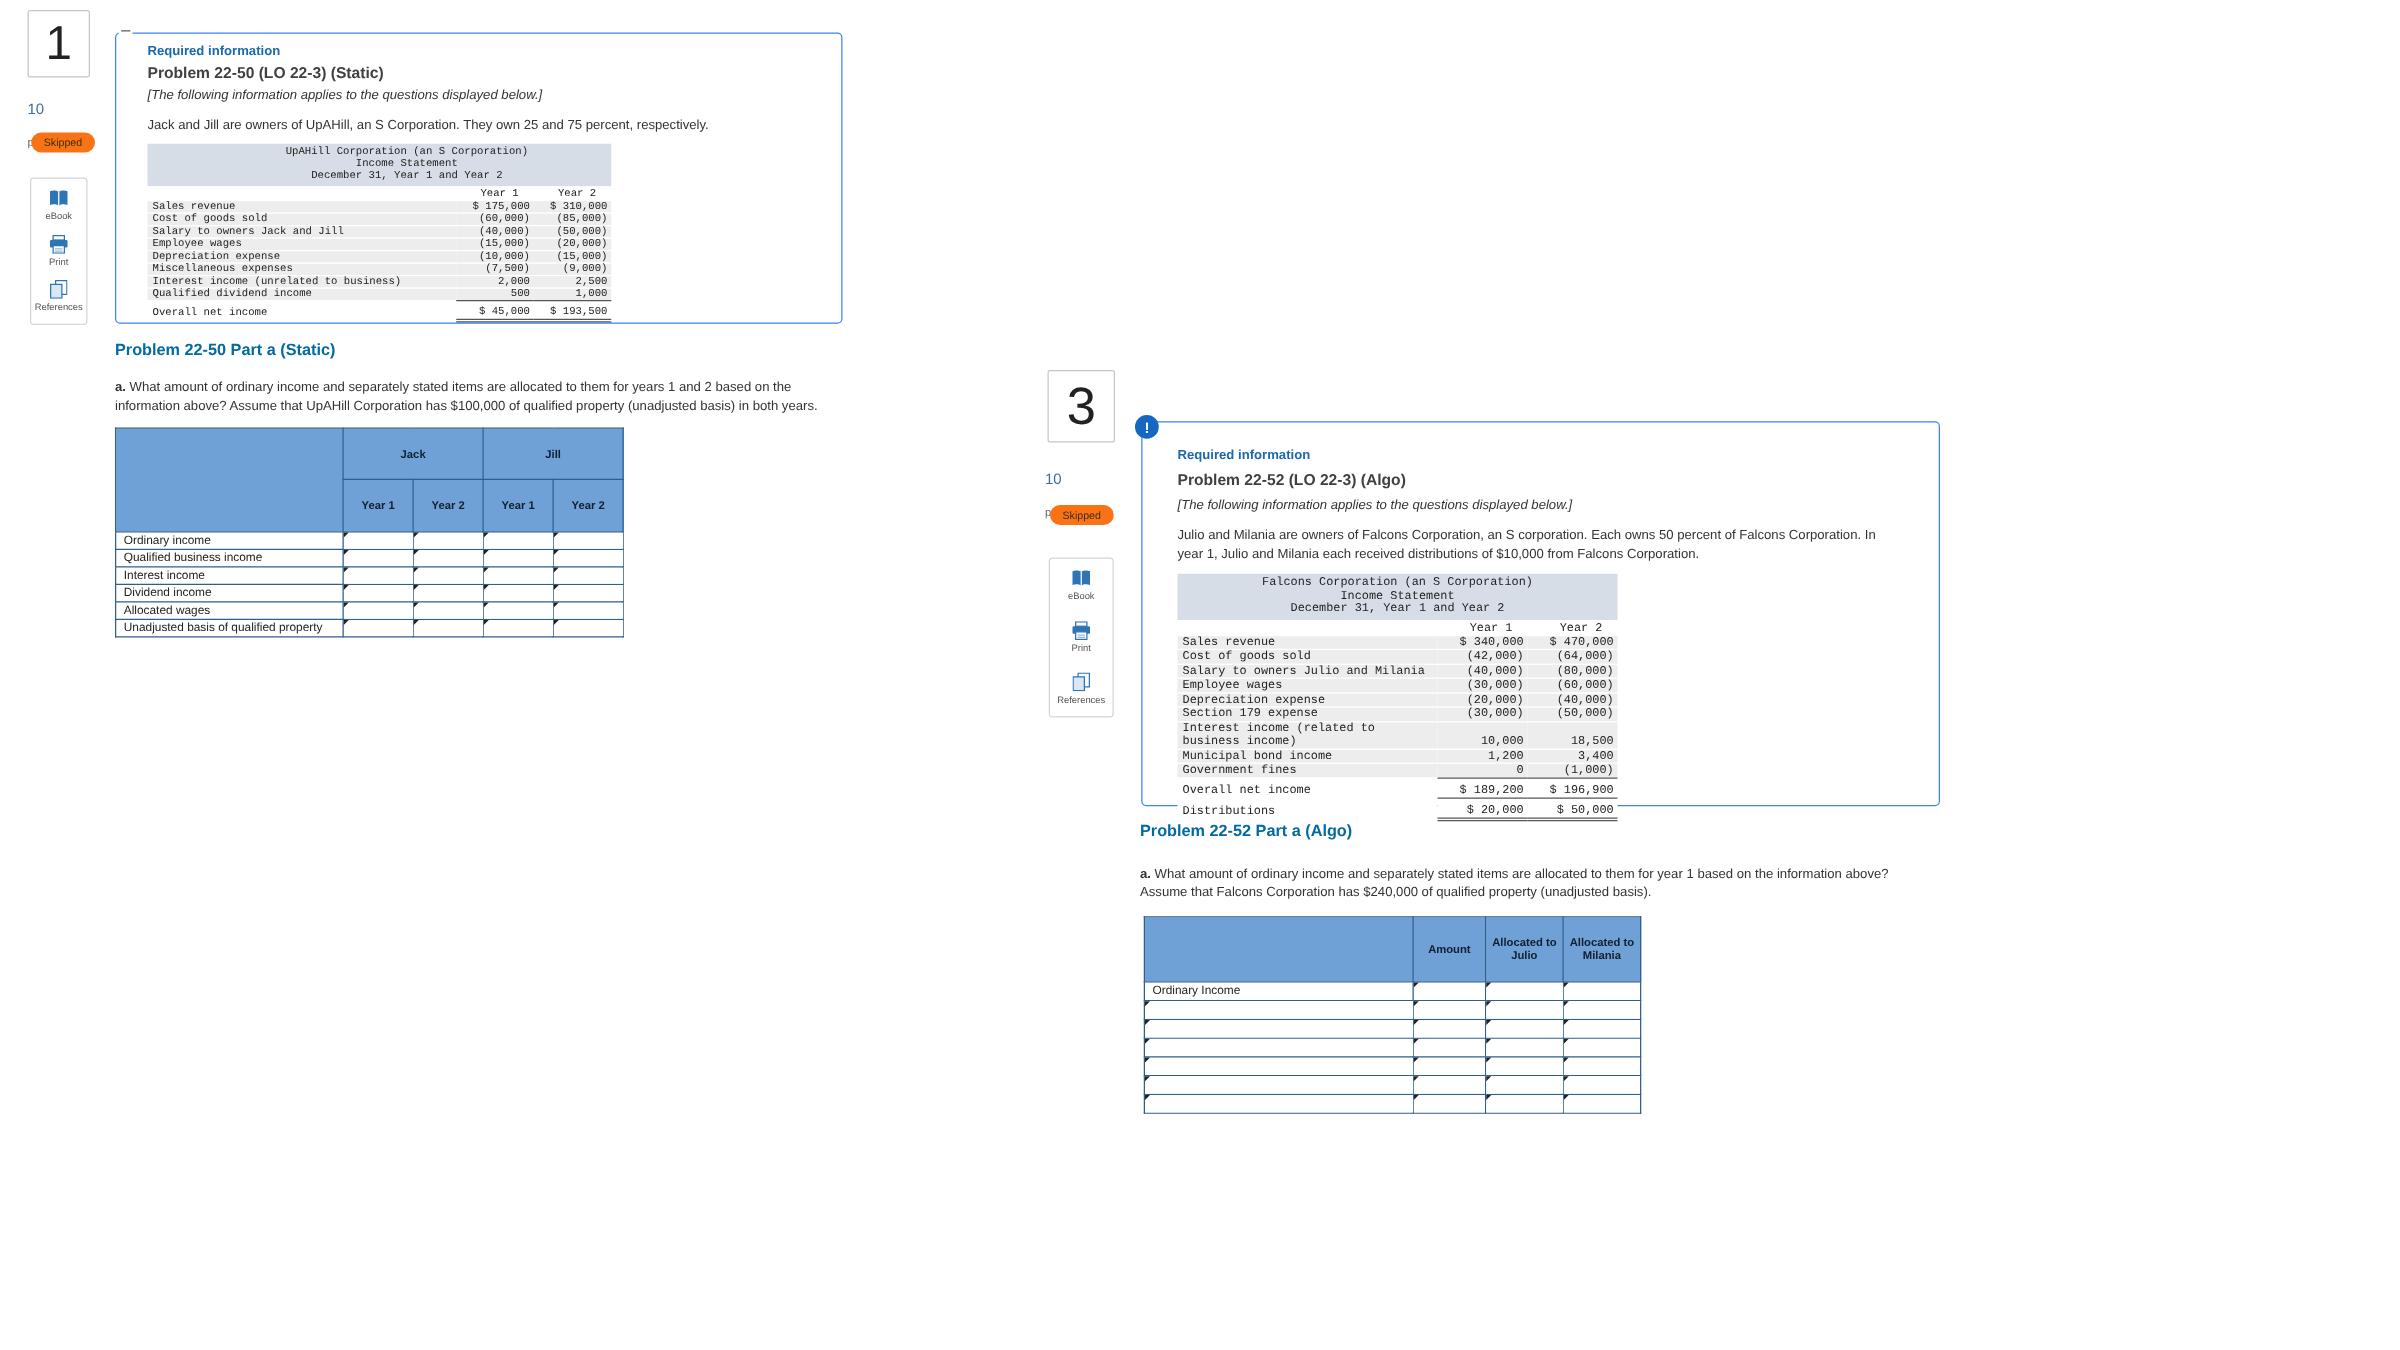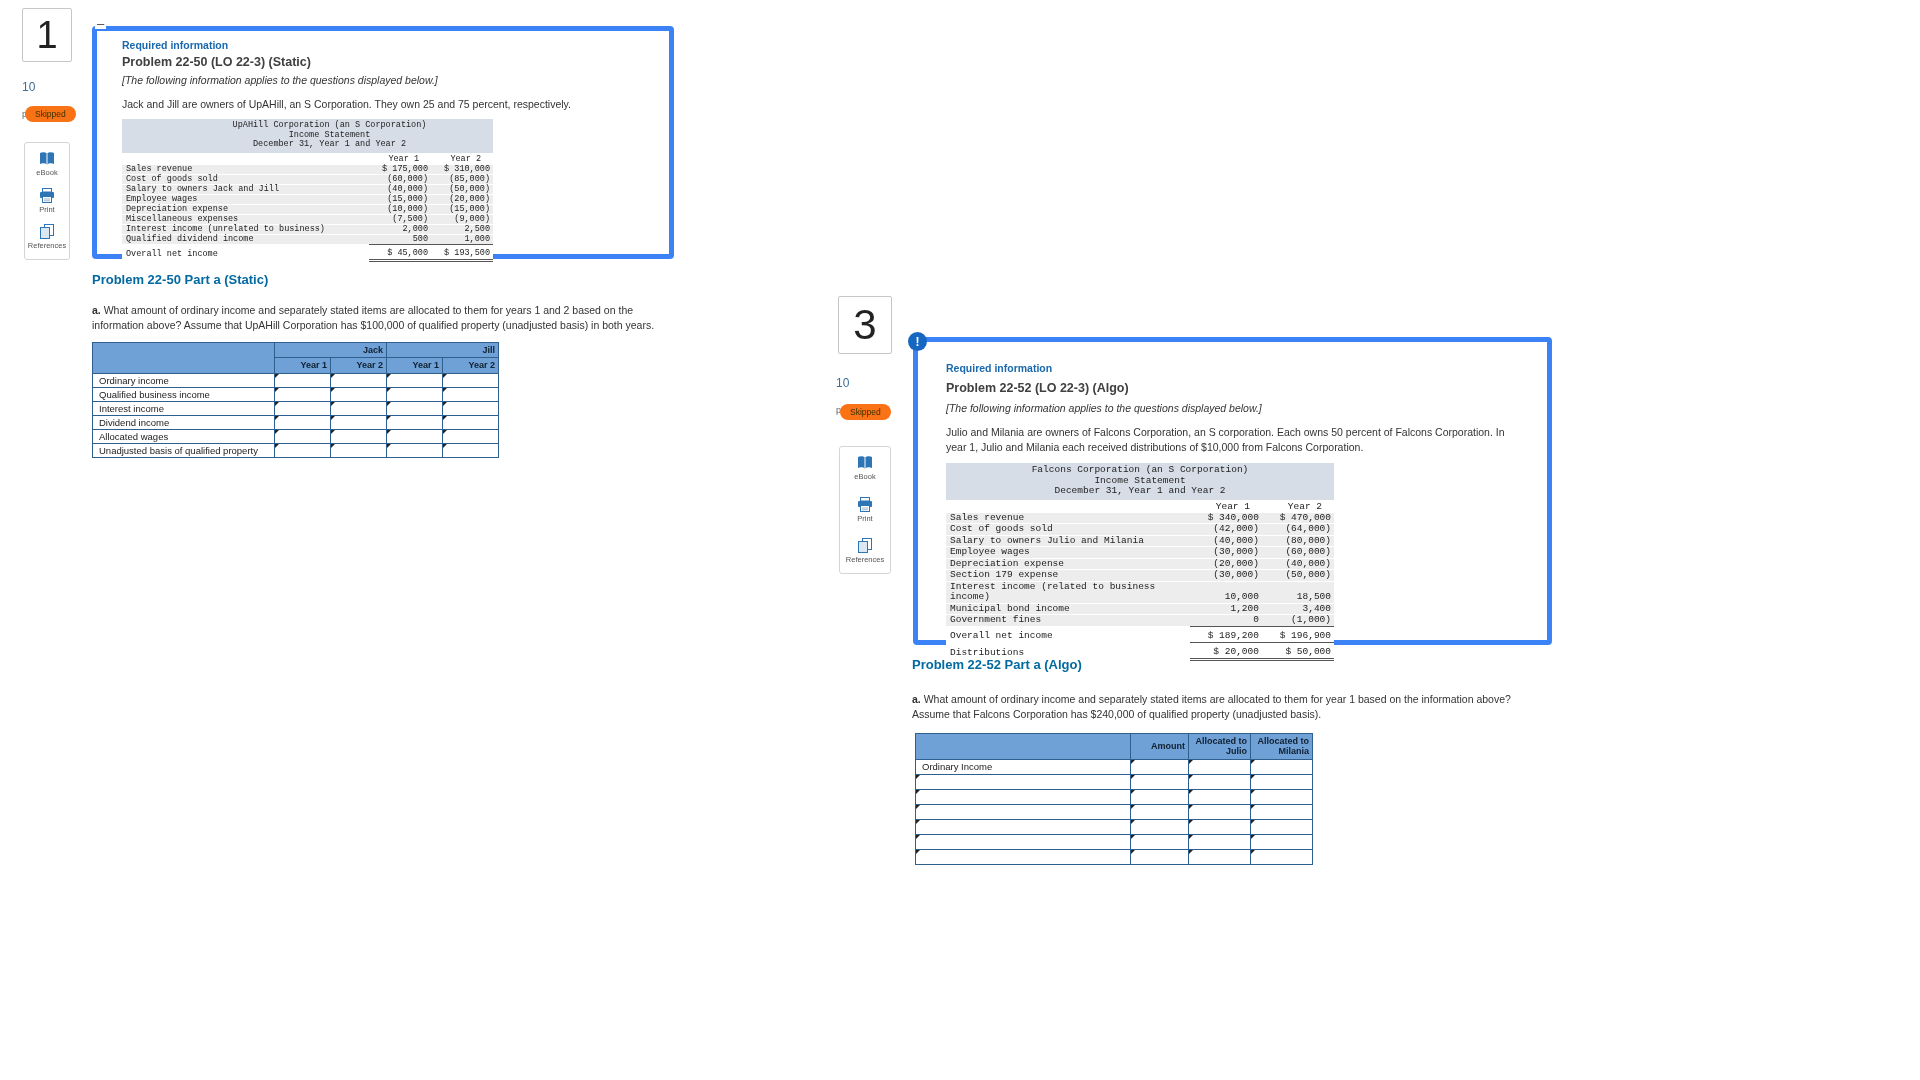--- a/index.html
+++ b/index.html
@@ -15,21 +15,21 @@
 
   .points-num { font-size:12px; color:#3d6e96; }
   .points-label { font-size:9px; color:#666; margin-top:15px; }
 
   .badge { background:#f97316; color:#3b3000; font-size:8.5px; border-radius:9px; padding:3px 10px; display:inline-block; }
 
   .toolbox { border:1px solid #d5d5d5; border-radius:3px; background:#fff; display:flex; flex-direction:column; align-items:center; justify-content:space-between; padding:9px 2px; }
   .tool { display:flex; flex-direction:column; align-items:center; gap:2px; cursor:pointer; }
   .tool-label { font-size:7.5px; color:#555; }
 
-  .panel { border:5px solid #3b82f6; border-radius:4px; background:#fff; }
+  .panel { border:1px solid #3b82f6; border-radius:4px; background:#fff; }
 
   .collapse-dash { font-size:13px; color:#444; background:#fff; line-height:10px; padding:0 2px; z-index:3; }
   .alert-circle { width:19px; height:19px; border-radius:50%; background:#1667c1; color:#fff; font-weight:bold;
                   font-size:12px; display:flex; align-items:center; justify-content:center; z-index:3; }
 
   .req-label { font-size:10.5px; font-weight:bold; color:#1a68ad; }
   .prob-title { font-size:12.5px; font-weight:bold; color:#404040; }
   .apply-note { font-size:10.5px; font-style:italic; color:#333; }
   .body-text { font-size:10.5px; color:#333; line-height:1.4; }
   .part-title { font-size:13px; font-weight:bold; color:#0369a1; }
@@ -48,21 +48,21 @@
   .stmt .srow td { background:#ededed; border-bottom:1px solid #fff; }
   .stmt .lbl { text-align:left; padding-left:4px; }
   .stmt .num { text-align:right; padding-right:3px; }
   .stmt .rule { border-bottom:1px solid #555 !important; }
   .stmt .trow td, .stmt .drow td { background:#fff; padding-top:3px; padding-bottom:1px; }
   .stmt .sgl { border-bottom:1px solid #555; }
   .stmt .dbl { border-bottom:3px double #555; }
 
   
   .ans { border-collapse:collapse; background:#fff; position:absolute; table-layout:fixed; }
-  .ans th { background:#6fa0d6; border:1px solid #2f5f8f; font-size:9px; font-weight:bold; color:#102030; text-align:right; padding:2px 3px; line-height:1.15; }
+  .ans th { background:#6fa0d6; border:1px solid #2f5f8f; font-size:9px; font-weight:bold; color:#102030; text-align:center; padding:15px 3px; line-height:1.15; }
   .ans td { border:1px solid #2f5f8f; font-size:9.5px; color:#222; height:14px; background:#fff; }
   .ans-r td { height:15px; }
   .ans td.rl { padding-left:6px; text-align:left; }
   .ans td.in { position:relative; cursor:text; }
   .ans td.in::before { content:""; position:absolute; top:0; left:0; width:0; height:0;
                        border-top:4px solid #222; border-right:4px solid transparent; }
 
   
   .icon-wrap { display:flex; align-items:center; justify-content:center; }
 </style>
@@ -311,21 +311,21 @@
   <div class="abs alert-circle" style="left:908px;top:332px">
     <span>!</span>
   </div>
 
   <div class="abs panel" style="left:913px;top:337px;width:639px;height:308px">
     <div class="abs req-label" style="left:28px;top:20px">Required information</div>
     <div class="abs prob-title" style="left:28px;top:39px">Problem 22-52 (LO 22-3) (Algo)</div>
     <div class="abs apply-note" style="left:28px;top:60px">[The following information applies to the questions displayed below.]</div>
     <div class="abs body-text" style="left:28px;top:83px;width:580px">Julio and Milania are owners of Falcons Corporation, an S corporation. Each owns 50 percent of Falcons Corporation. In year 1, Julio and Milania each received distributions of $10,000 from Falcons Corporation.</div>
 
-    <table class="stmt stmt-lg" style="left:28px;top:121px;width:388px">
+    <table class="stmt stmt-lg" style="left:28px;top:121px;width:352px">
       <colgroup>
           <col>
           <col style="width:72px">
           <col style="width:72px">
         </colgroup>
       <tbody>
         <tr>
             <td colspan="3" class="band">
           <div>Falcons Corporation (an S Corporation)</div>
           <div>Income Statement</div>

